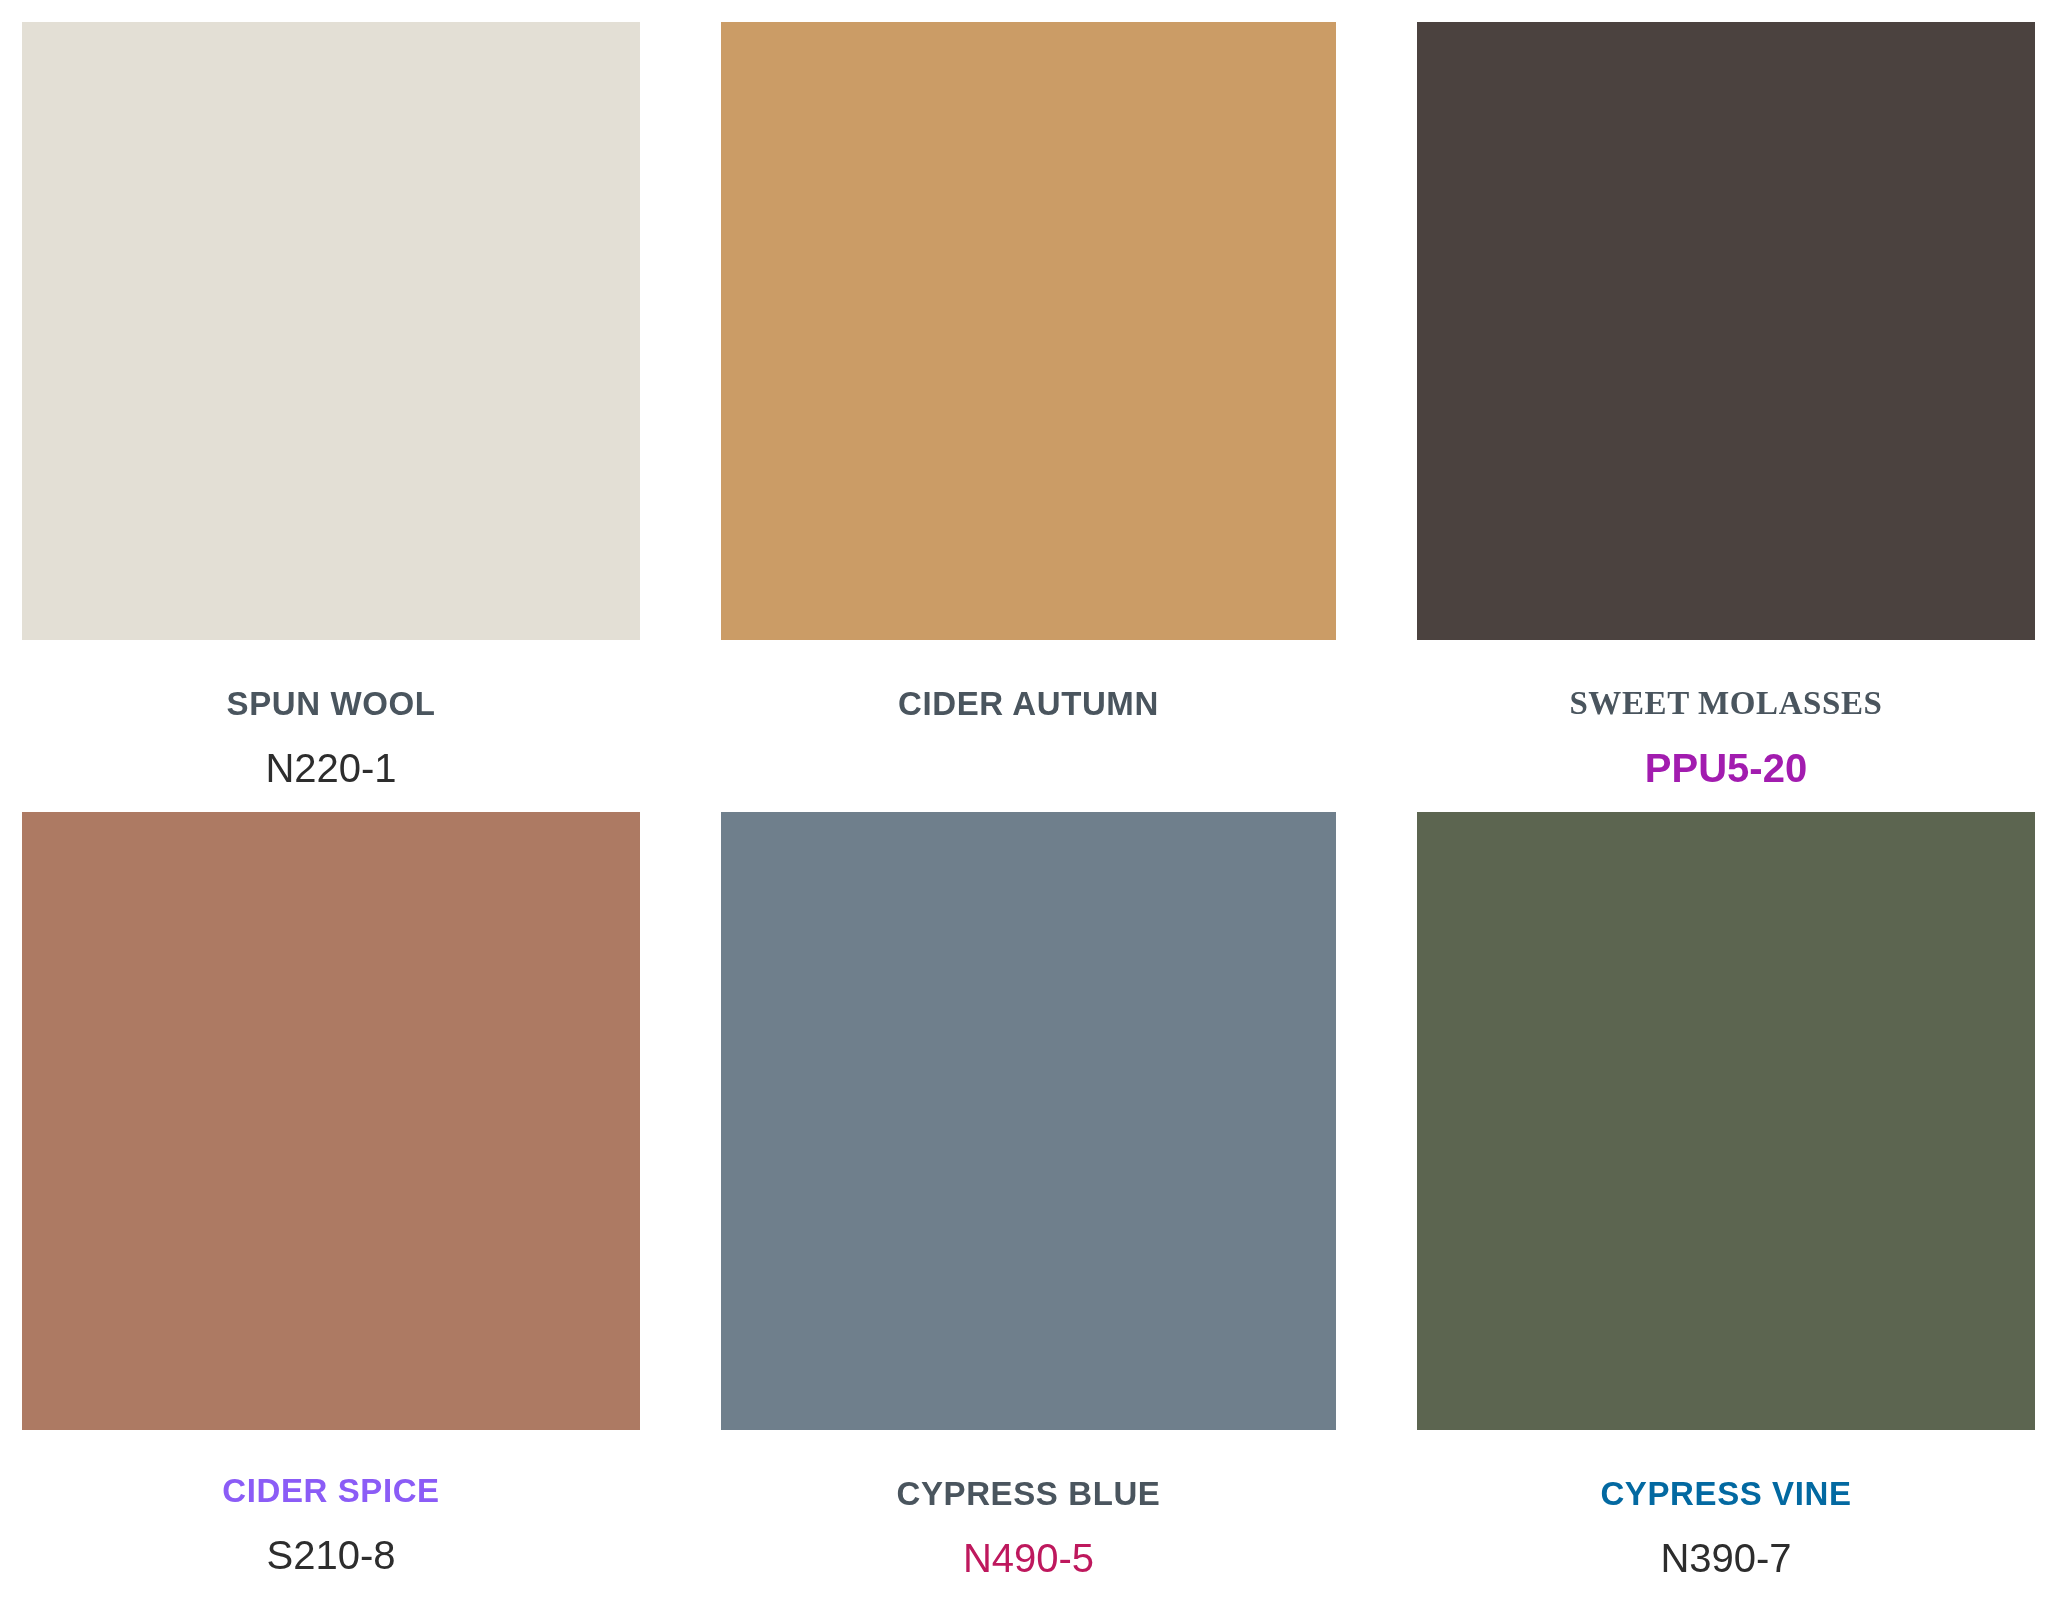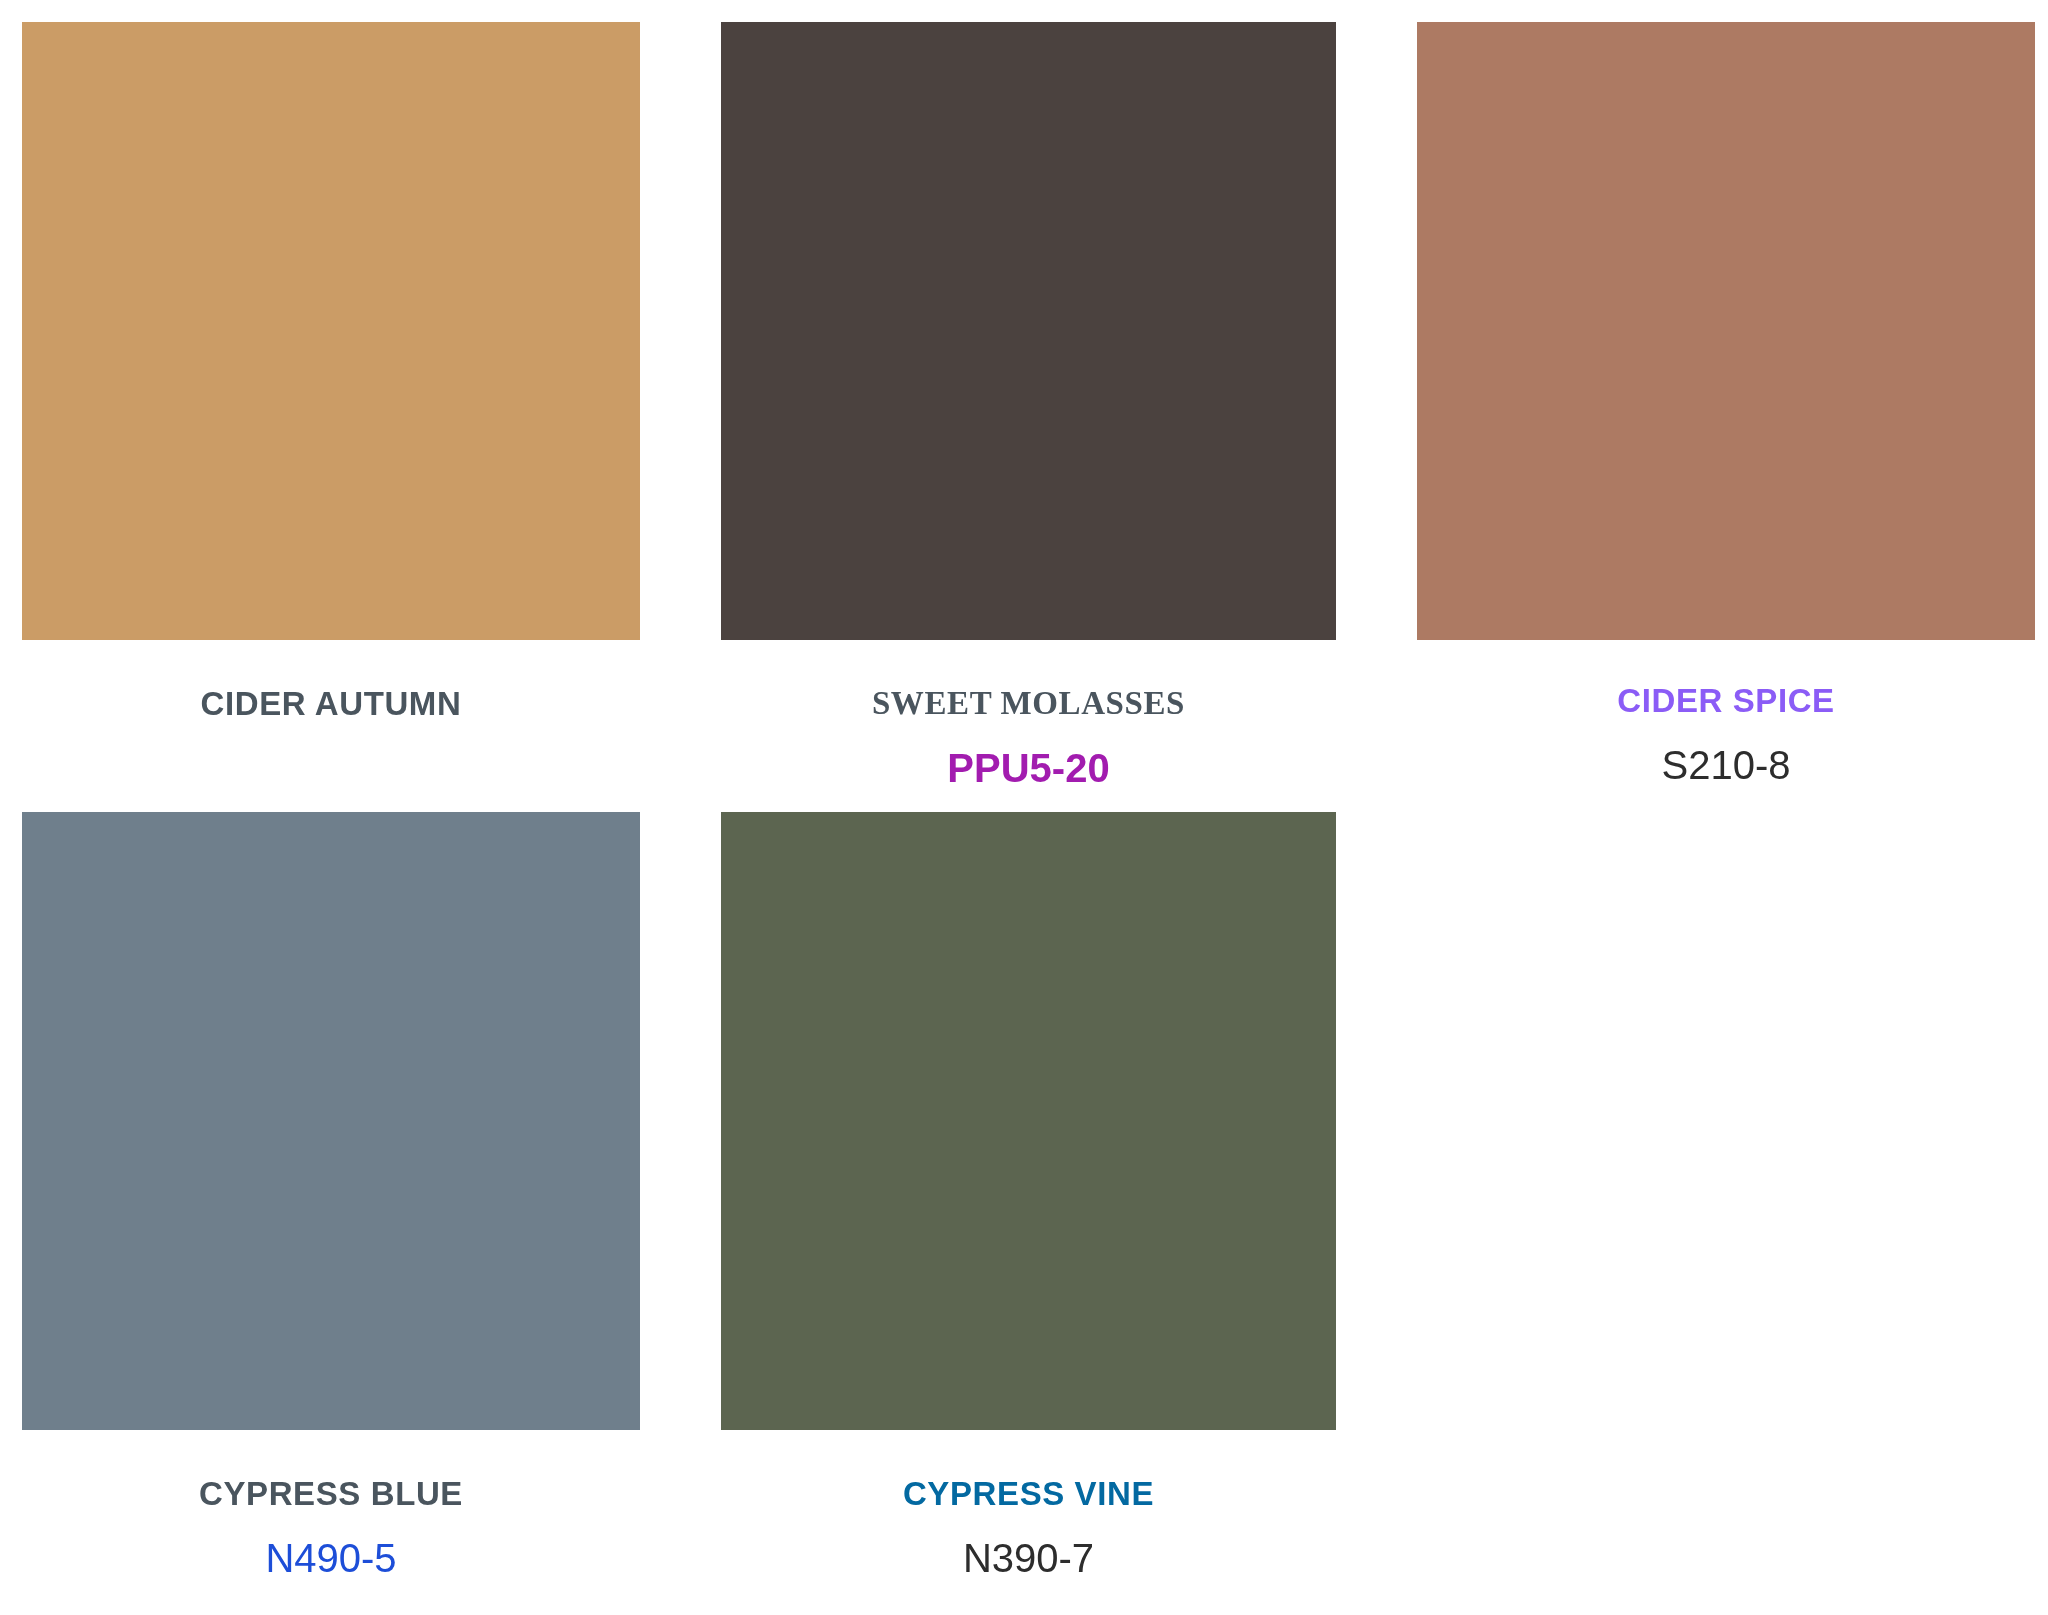--- a/index.html
+++ b/index.html
@@ -63,20 +63,25 @@
   }
   .row-2 .swatch-name {
     margin-top: 47px;
   }
 </style>
 </head>
 <body style="background-color: rgb(255, 255, 255);">
 
 <div class="palette-grid">
 
+  <div class="swatch-card row-1">
+    <div class="swatch-chip" style="background-color: rgb(227, 223, 213);"></div>
+    <div class="swatch-name" style="color: rgb(74, 85, 94);">SPUN WOOL</div>
+    <div class="swatch-code" style="color: rgb(45, 45, 45);">N220-1</div>
+  </div>
 
   <div class="swatch-card row-1">
     <div class="swatch-chip" style="background-color: rgb(203, 156, 102);"></div>
     <div class="swatch-name" style="color: rgb(74, 85, 94);">CIDER AUTUMN</div>
   </div>
 
   <div class="swatch-card row-1">
     <div class="swatch-chip" style="background-color: rgb(75, 66, 63);"></div>
     <div class="swatch-name" style="color: rgb(74, 85, 94); font-family: Liberation Serif, serif;">SWEET MOLASSES</div>
     <div class="swatch-code" style="color: #a21caf; font-weight: bold;">PPU5-20</div>
@@ -84,21 +89,21 @@
 
   <div class="swatch-card row-2">
     <div class="swatch-chip" style="background-color: rgb(173, 122, 99);"></div>
     <div class="swatch-name" style="color: #8b5cf6; margin-top: 44px;">CIDER SPICE</div>
     <div class="swatch-code" style="color: rgb(45, 45, 45);">S210-8</div>
   </div>
 
   <div class="swatch-card row-2">
     <div class="swatch-chip" style="background-color: rgb(111, 127, 140);"></div>
     <div class="swatch-name" style="color: rgb(74, 85, 94);">CYPRESS BLUE</div>
-    <div class="swatch-code" style="color: #1d4ed8;">N490-5</div>
+    <div class="swatch-code" style="color: #be185d;">N490-5</div>
   </div>
 
   <div class="swatch-card row-2">
     <div class="swatch-chip" style="background-color: rgb(92, 101, 80);"></div>
     <div class="swatch-name" style="color: #0369a1;">CYPRESS VINE</div>
     <div class="swatch-code" style="color: rgb(45, 45, 45);">N390-7</div>
   </div>
 
 </div>
 

